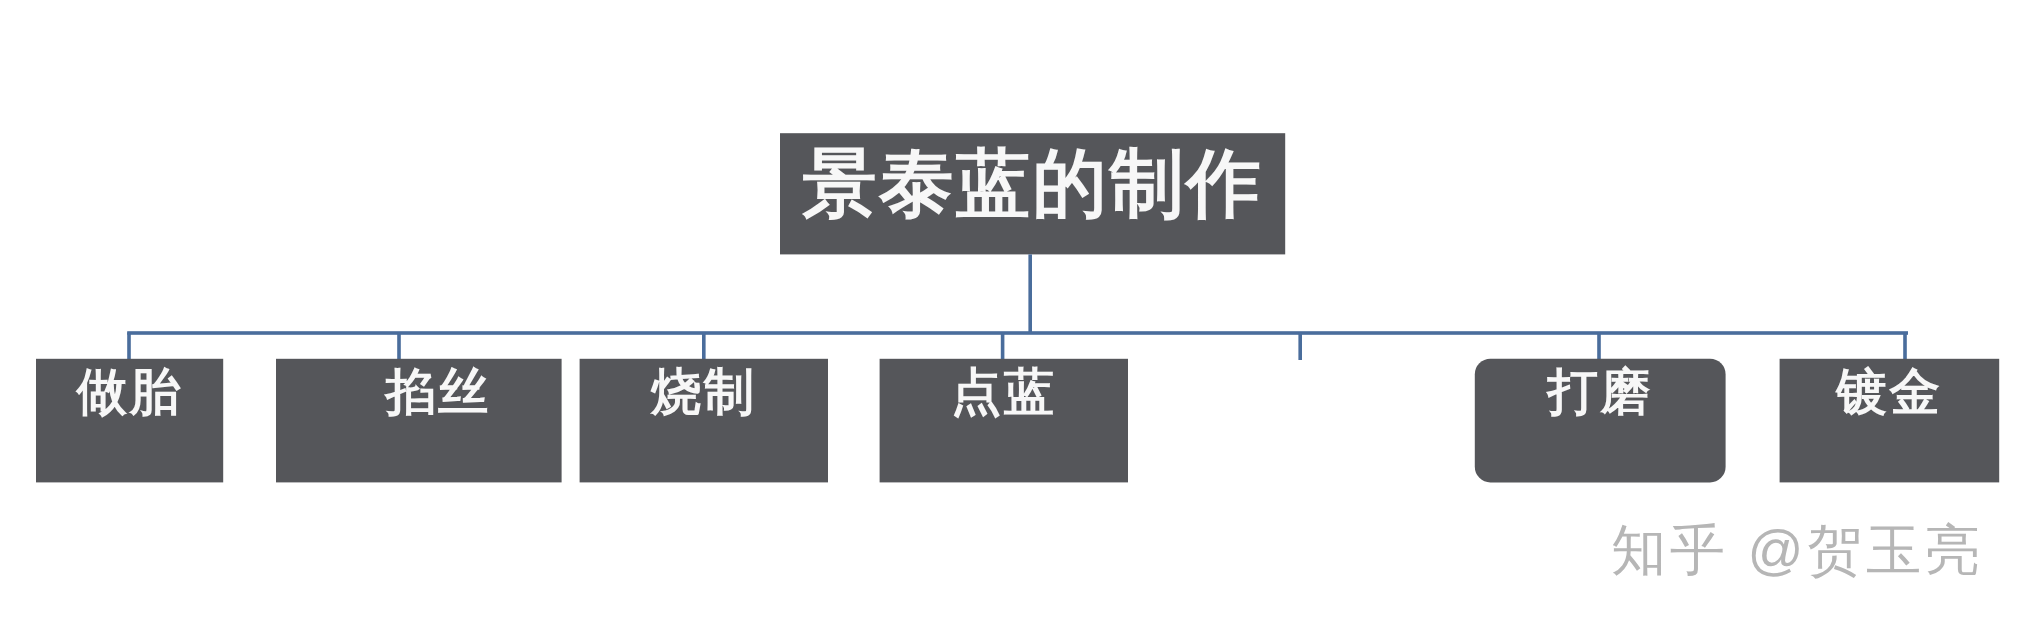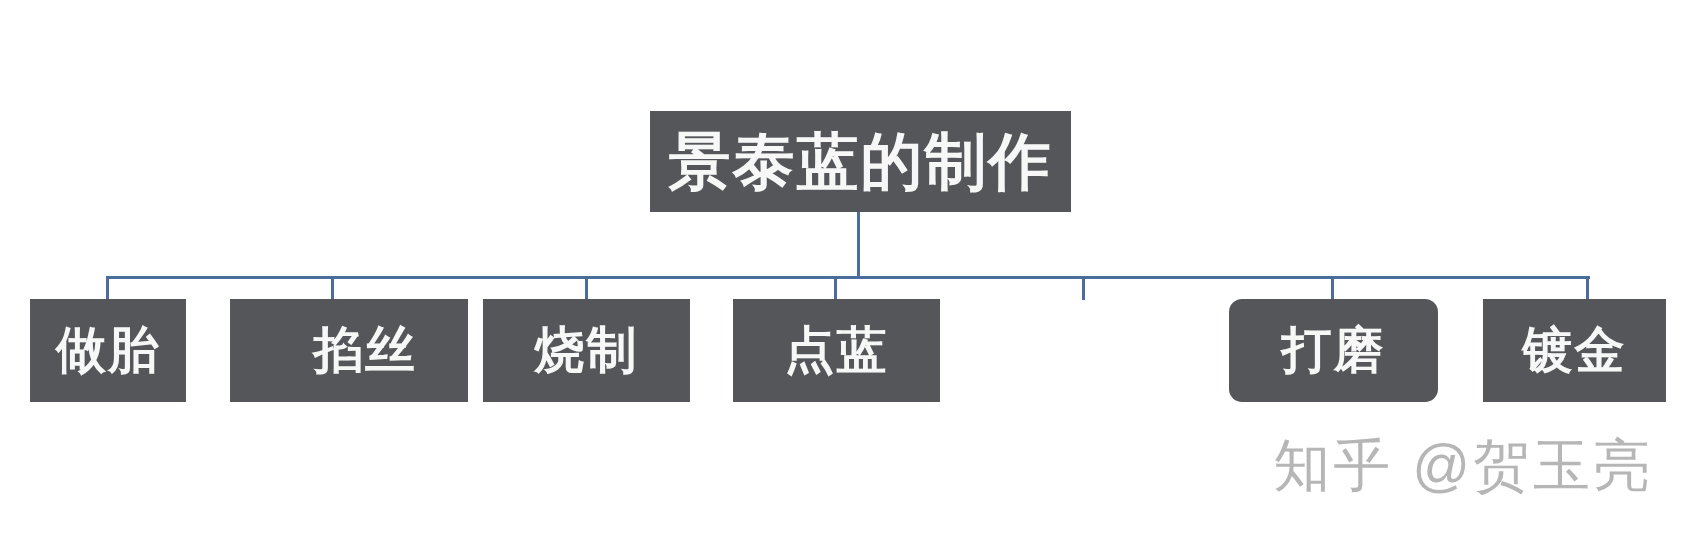--- a/index.html
+++ b/index.html
@@ -13,37 +13,36 @@
     width: 1695px;
     height: 536px;
     background: #ffffff;
     overflow: hidden;
   }
   .node {
     position: absolute;
     background: #55565a;
     color: #f7f7f7;
     display: flex;
-    align-items: center;
     justify-content: center;
     font-weight: 600;
     letter-spacing: 2px;
     white-space: nowrap;
   }
   .root-node {
     left: 650px;
     top: 111px;
     width: 421px;
     height: 101px;
     font-size: 62px;
   }
   .step-node {
     top: 299px;
     height: 103px;
-    font-size: 50px;
+    font-size: 42px;
   }
   .step-1 { left: 30px;   width: 156px; }
   .step-2 { left: 230px;  width: 206px; padding-left: 32px; }
   .step-3 { left: 483px;  width: 207px; }
   .step-4 { left: 733px;  width: 207px; }
   .step-5 { left: 981px;  width: 206px; }
   .step-6 { left: 1229px; width: 209px; border-radius: 13px; }
   .step-7 { left: 1483px; width: 183px; font-family: Liberation Serif, serif; }
   .connector {
     position: absolute;
@@ -57,21 +56,21 @@
   .stub-2 { left: 331px; }
   .stub-3 { left: 585px; }
   .stub-4 { left: 834px; }
   .stub-5 { left: 1082px; }
   .stub-6 { left: 1331px; }
   .stub-7 { left: 1586px; }
   .watermark {
     position: absolute;
     right: 42px;
     top: 428px;
-    font-size: 57px;
+    font-size: 46px;
     color: #b6b6b6;
     letter-spacing: 3px;
     white-space: nowrap;
   }
 </style>
 </head>
 <body>
 
 <div class="canvas">
 

